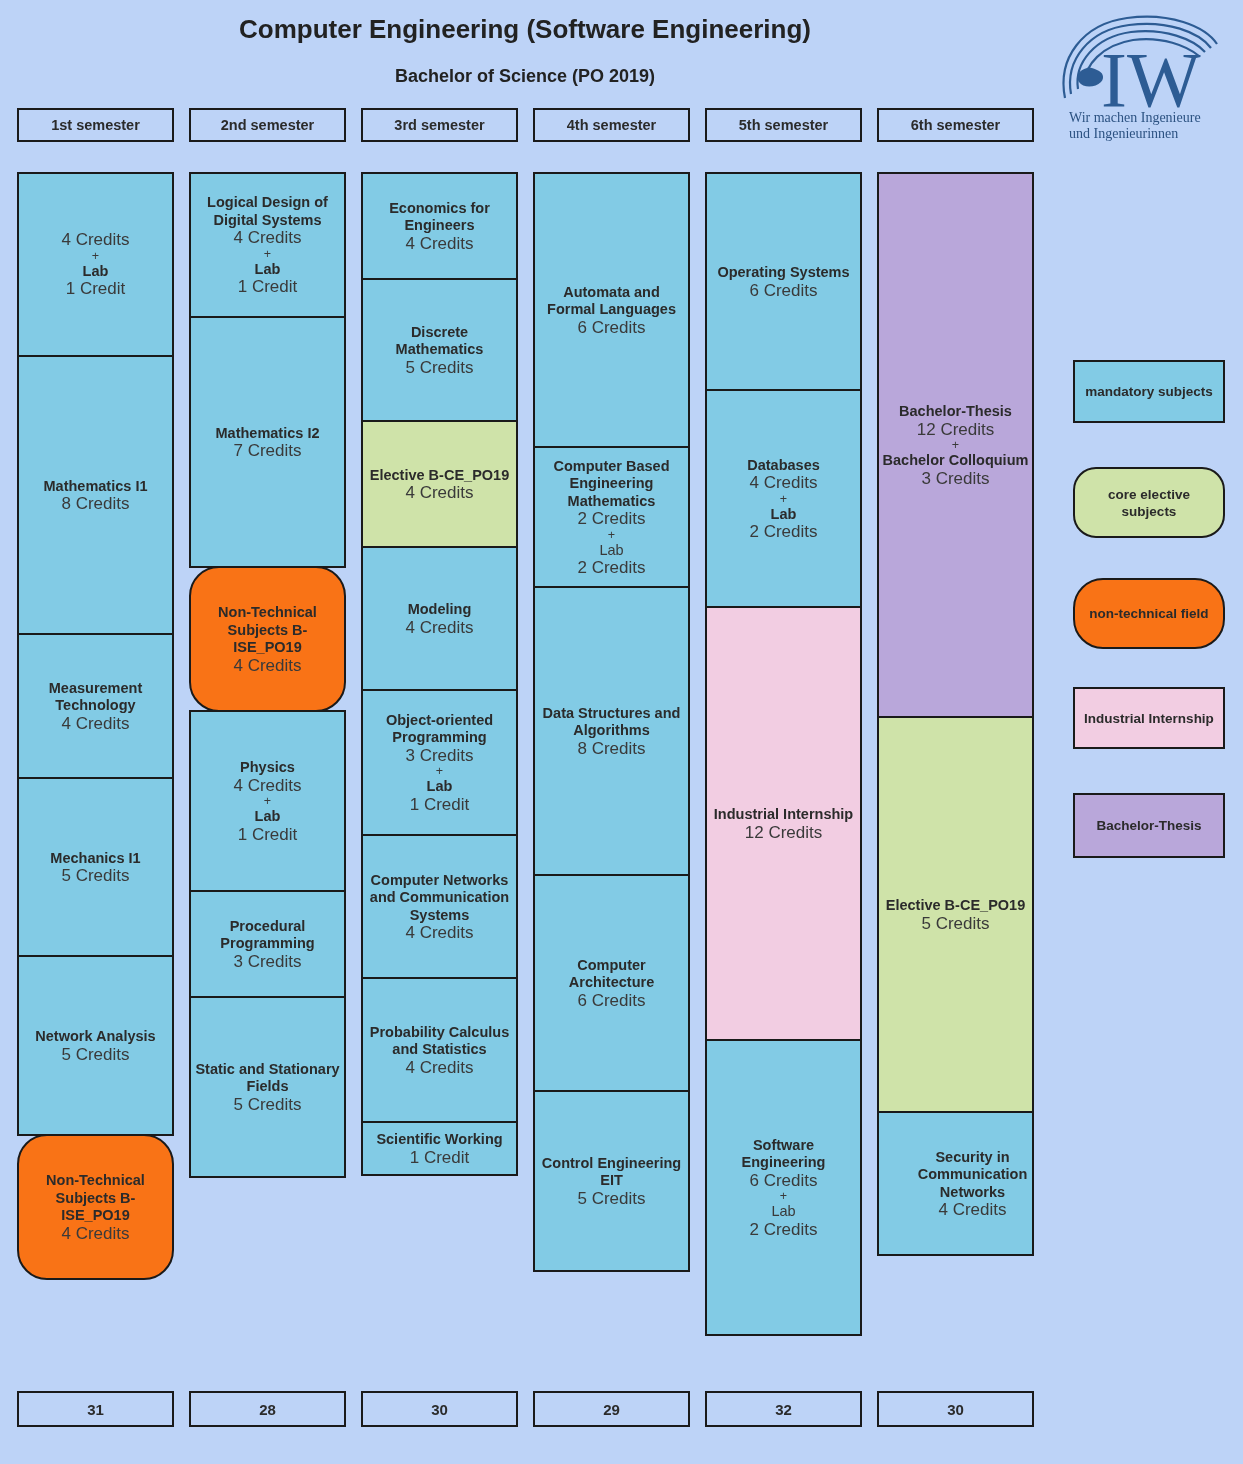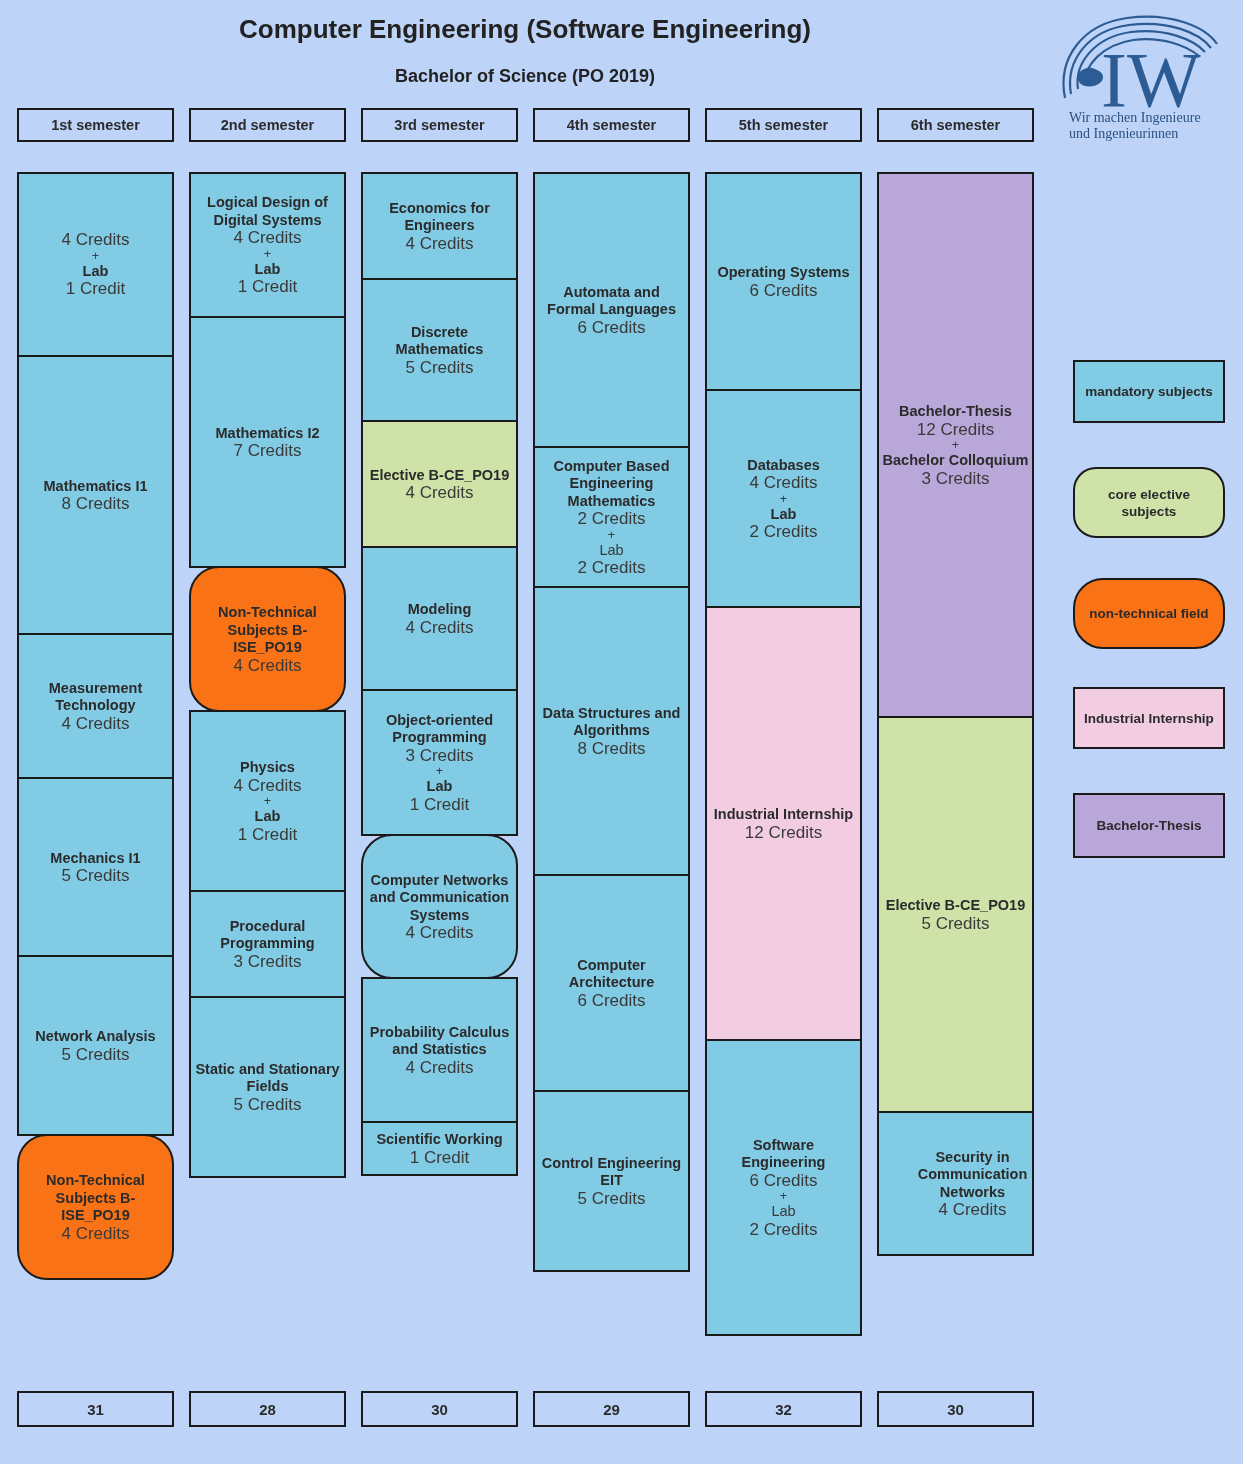--- a/index.html
+++ b/index.html
@@ -304,21 +304,21 @@
         <div class="name">Modeling</div>
         <div class="credits">4 Credits</div>
       </div>
       <div class="block cat-mandatory" style="height: 147px;">
         <div class="name">Object-oriented Programming</div>
         <div class="credits">3 Credits</div>
         <div class="plus">+</div>
         <div class="sub-bold">Lab</div>
         <div class="credits">1 Credit</div>
       </div>
-      <div class="block cat-mandatory" style="height: 145px; border-radius: 31px;">
+      <div class="block cat-mandatory" style="height: 145px;">
         <div class="name">Computer Networks and Communication Systems</div>
         <div class="credits">4 Credits</div>
       </div>
       <div class="block cat-mandatory" style="height: 146px;">
         <div class="name">Probability Calculus and Statistics</div>
         <div class="credits">4 Credits</div>
       </div>
       <div class="block cat-mandatory" style="height: 55px;">
         <div class="name">Scientific Working</div>
         <div class="credits">1 Credit</div>

